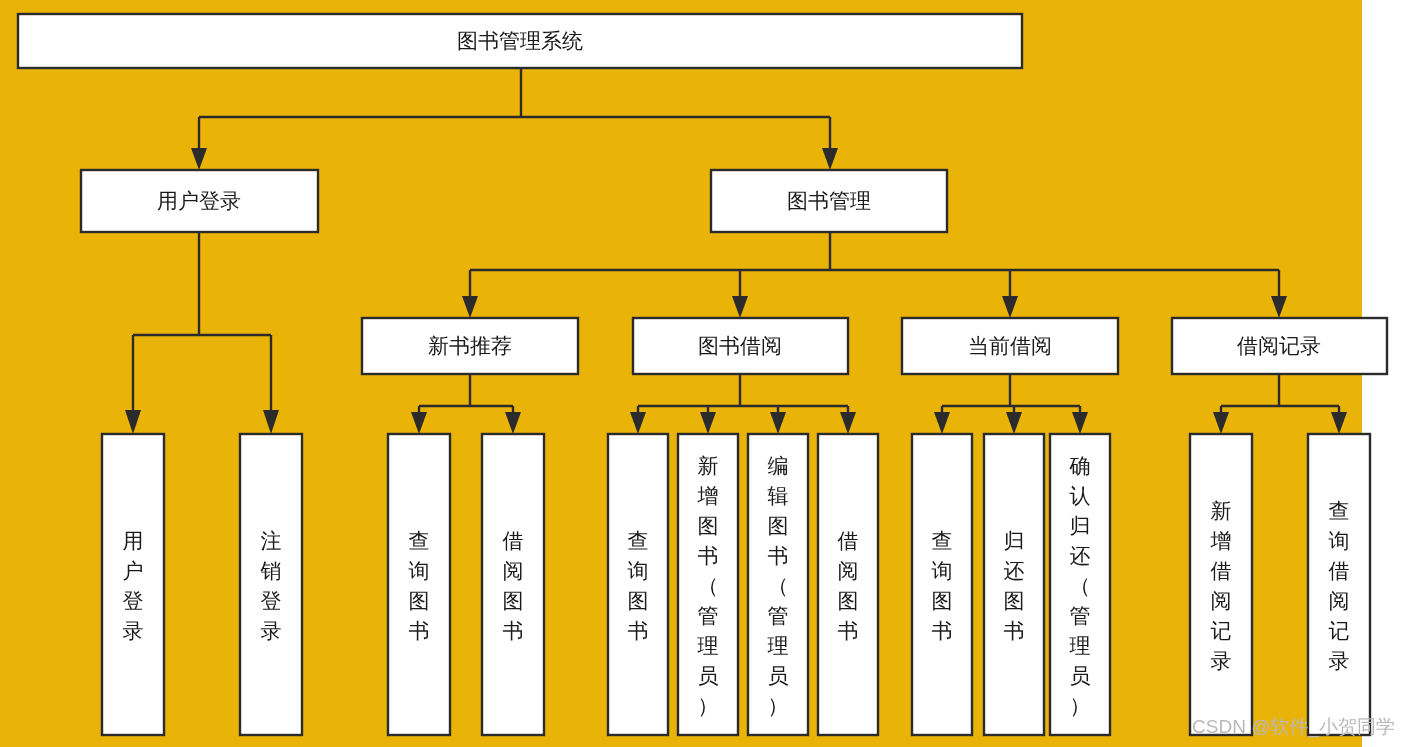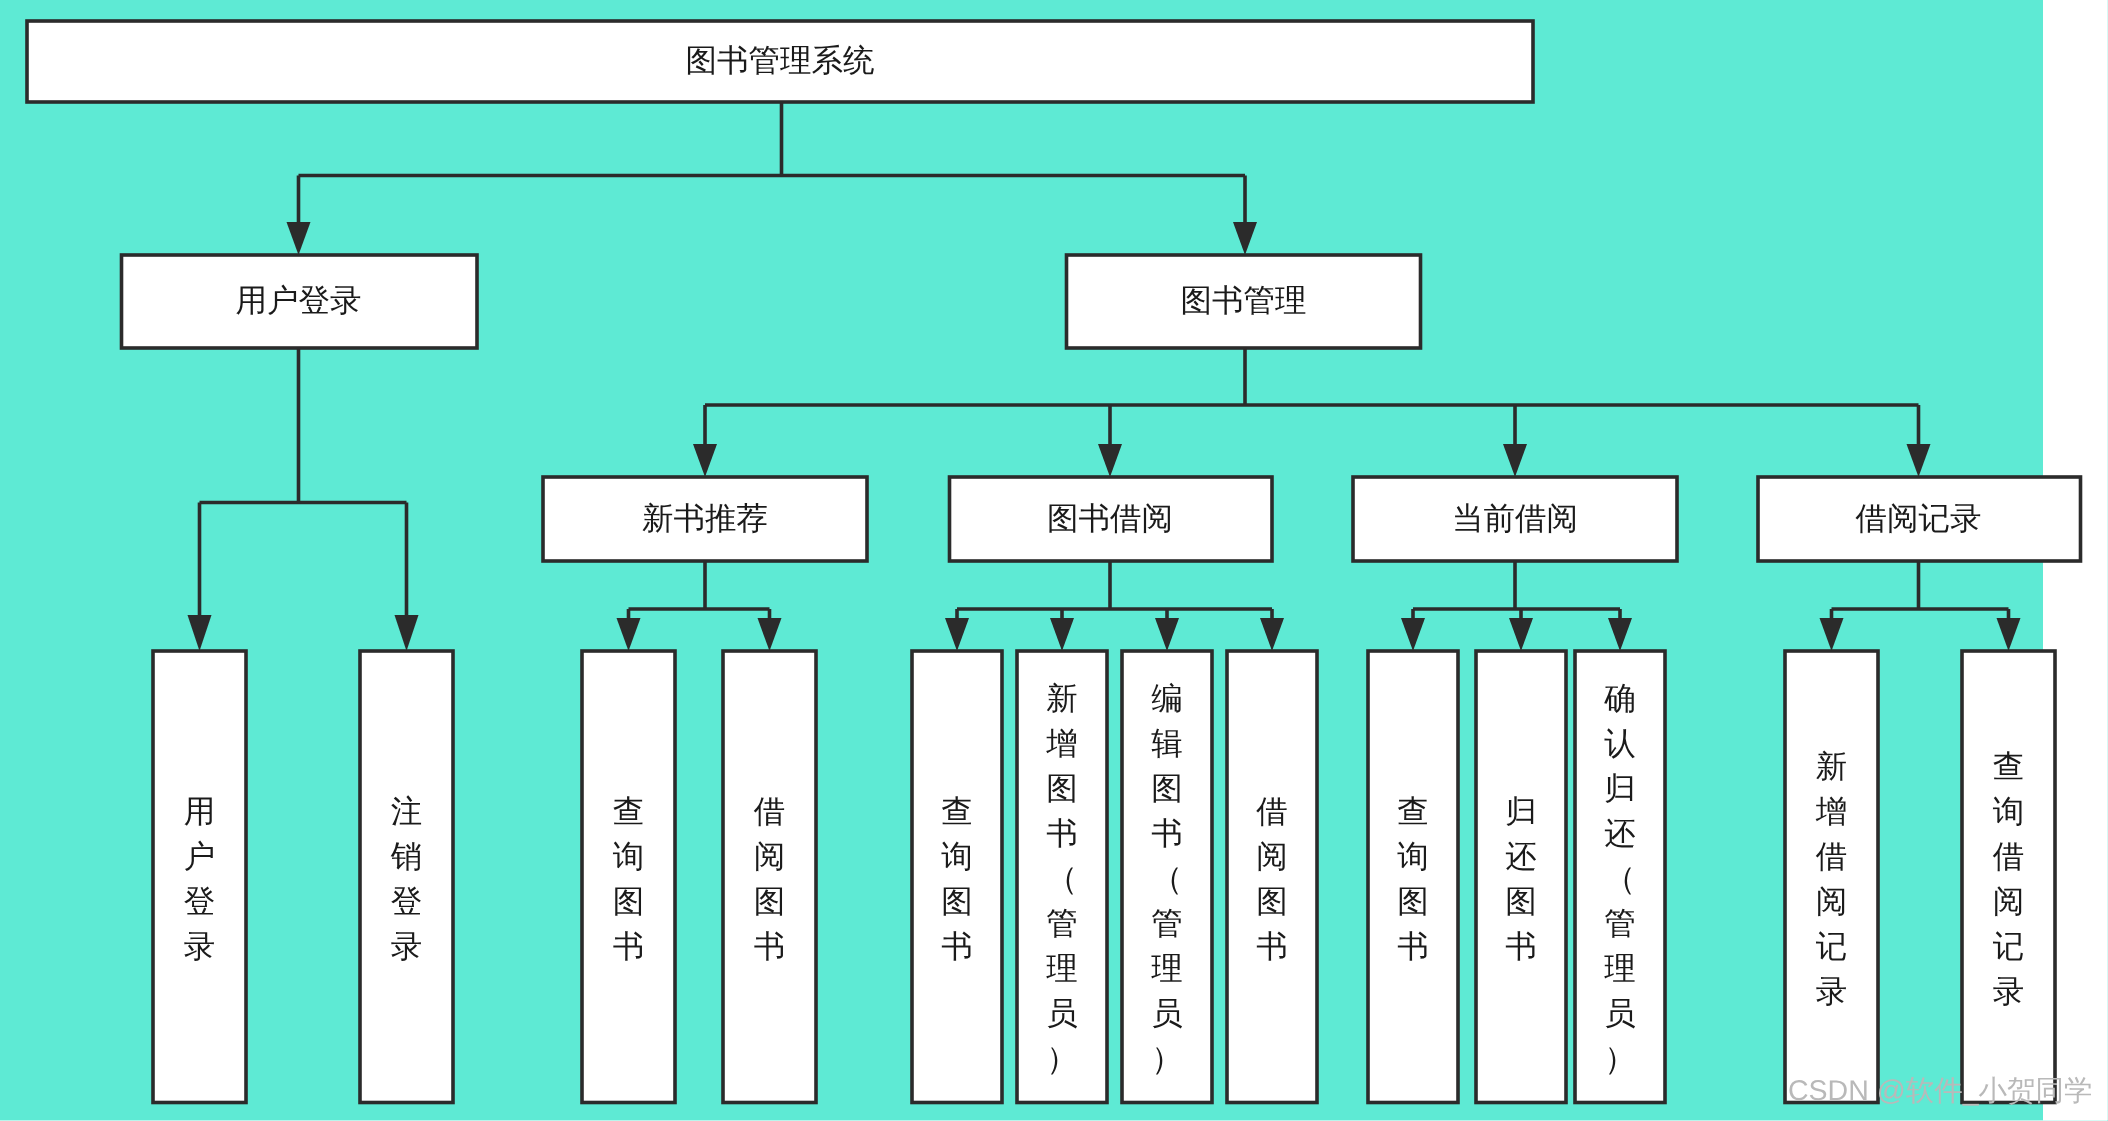--- a/index.html
+++ b/index.html
@@ -10,21 +10,21 @@
   body {
     width: 1405px;
     height: 747px;
     font-family: "Liberation Sans", "DejaVu Sans", sans-serif;
     overflow: hidden;
   }
   #diagram-root {
     position: relative;
     width: 1362px;
     height: 747px;
-    background: #5eead4;
+    background: #eab308;
   }
   svg.diagram-svg {
     position: absolute;
     left: 0;
     top: 0;
     width: 1405px;
     height: 747px;
     display: block;
   }
   .node-box {

